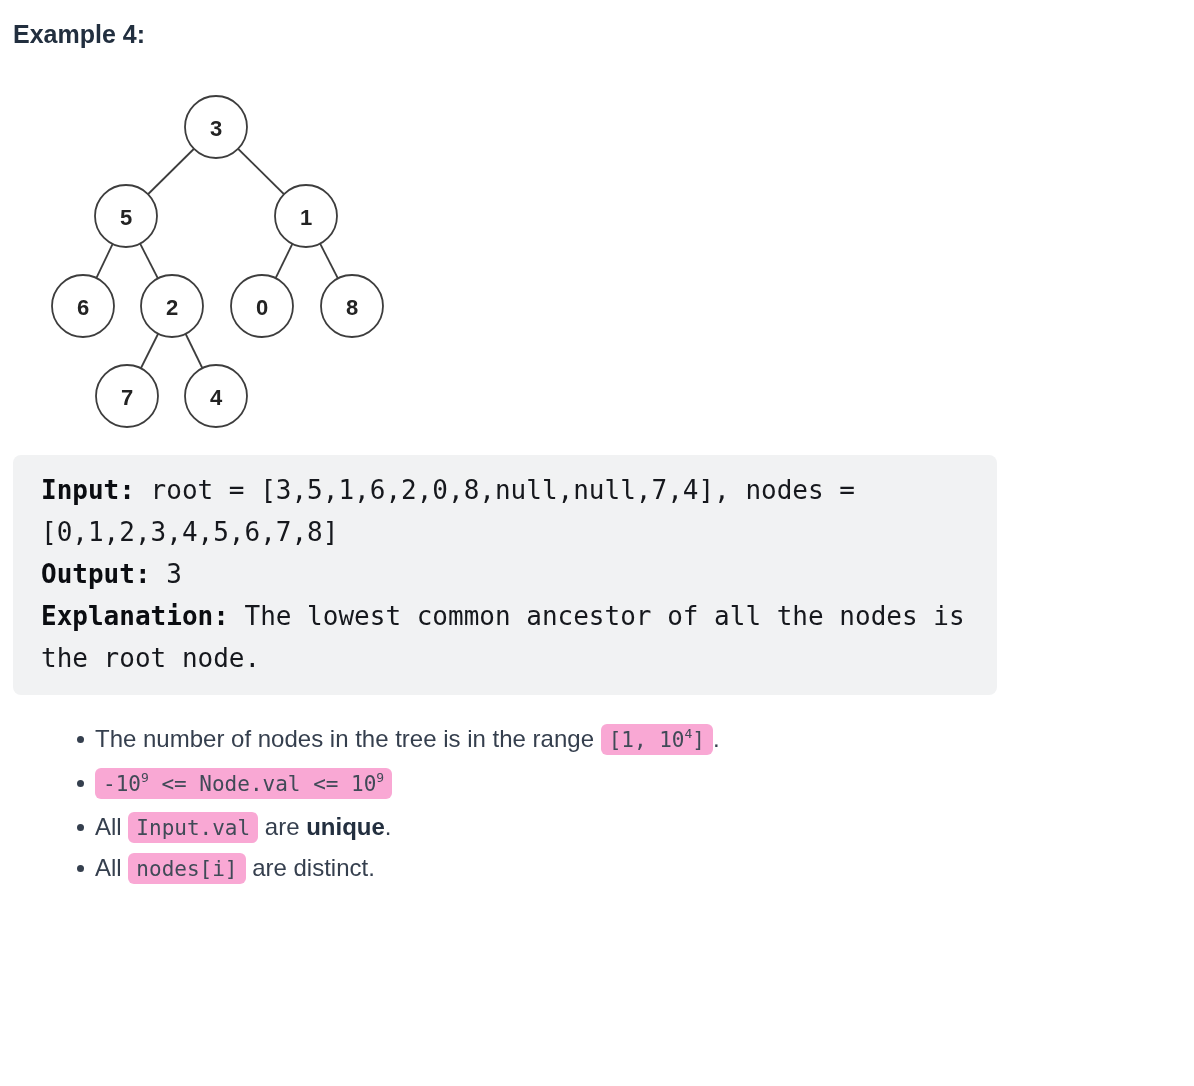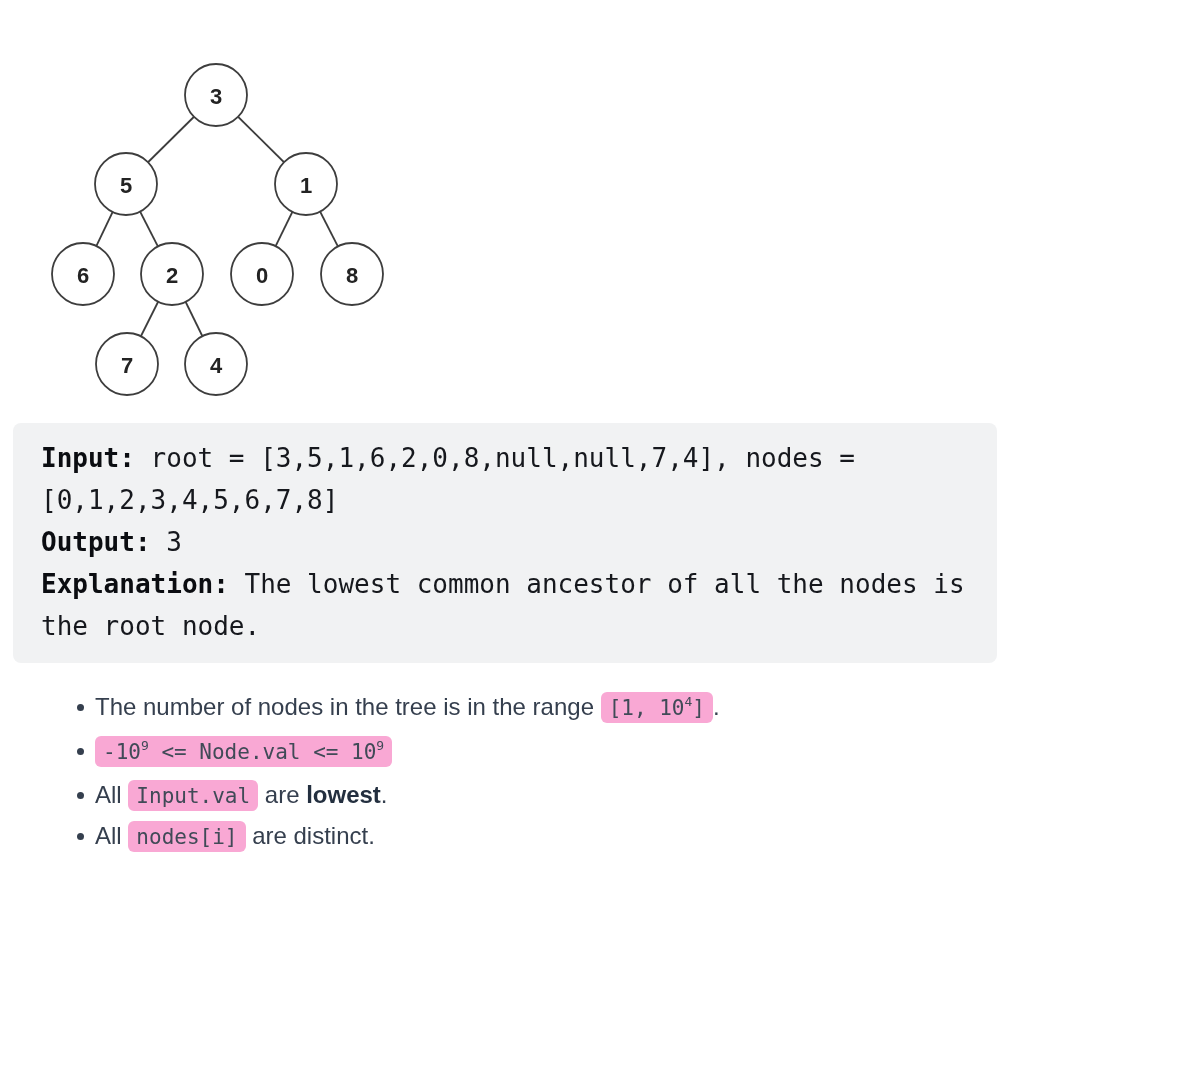--- a/index.html
+++ b/index.html
@@ -63,20 +63,21 @@
     position: relative; top: -9px;
     white-space: nowrap;
   }
   .seg-bold { font-weight: 700; color: #232f3f; }
 </style>
 </head>
 <body>
 
 <div class="wrapper">
 
+  <h3 class="section-heading">Example 4:</h3>
 
   <svg class="tree-svg" width="400" height="360" viewBox="13 80 400 360" id="tree-svg">
       <line x1="216" y1="127" x2="126" y2="216" stroke="#3d3d3d" stroke-width="1.8"></line>
       <line x1="216" y1="127" x2="306" y2="216" stroke="#3d3d3d" stroke-width="1.8"></line>
       <line x1="126" y1="216" x2="83" y2="306" stroke="#3d3d3d" stroke-width="1.8"></line>
       <line x1="126" y1="216" x2="172" y2="306" stroke="#3d3d3d" stroke-width="1.8"></line>
       <line x1="306" y1="216" x2="262" y2="306" stroke="#3d3d3d" stroke-width="1.8"></line>
       <line x1="306" y1="216" x2="352" y2="306" stroke="#3d3d3d" stroke-width="1.8"></line>
       <line x1="172" y1="306" x2="127" y2="396" stroke="#3d3d3d" stroke-width="1.8"></line>
       <line x1="172" y1="306" x2="216" y2="396" stroke="#3d3d3d" stroke-width="1.8"></line>
@@ -121,17 +122,17 @@
   <div class="code-block" id="code-block">
       <div class="code-line"><span class="cb-label">Input:</span> root = [3,5,1,6,2,0,8,null,null,7,4], nodes = [0,1,2,3,4,5,6,7,8]</div>
       <div class="code-line"><span class="cb-label">Output:</span> 3</div>
       <div class="code-line"><span class="cb-label">Explanation:</span> The lowest common ancestor of all the nodes is the root node.</div>
     </div>
 
 
   <ul class="constraints" id="constraints-list">
       <li>The number of nodes in the tree is in the range <code class="inline-code">[1, 10<span class="sup">4</span>]</code>.</li>
       <li><code class="inline-code">-10<span class="sup">9</span> &lt;= Node.val &lt;= 10<span class="sup">9</span></code></li>
-      <li>All <code class="inline-code">Input.val</code> are <span class="seg-bold">lowest</span>.</li>
+      <li>All <code class="inline-code">Input.val</code> are <span class="seg-bold">unique</span>.</li>
       <li>All <code class="inline-code">nodes[i]</code> are distinct.</li>
     </ul>
 
 </div>
 
 </body></html>

